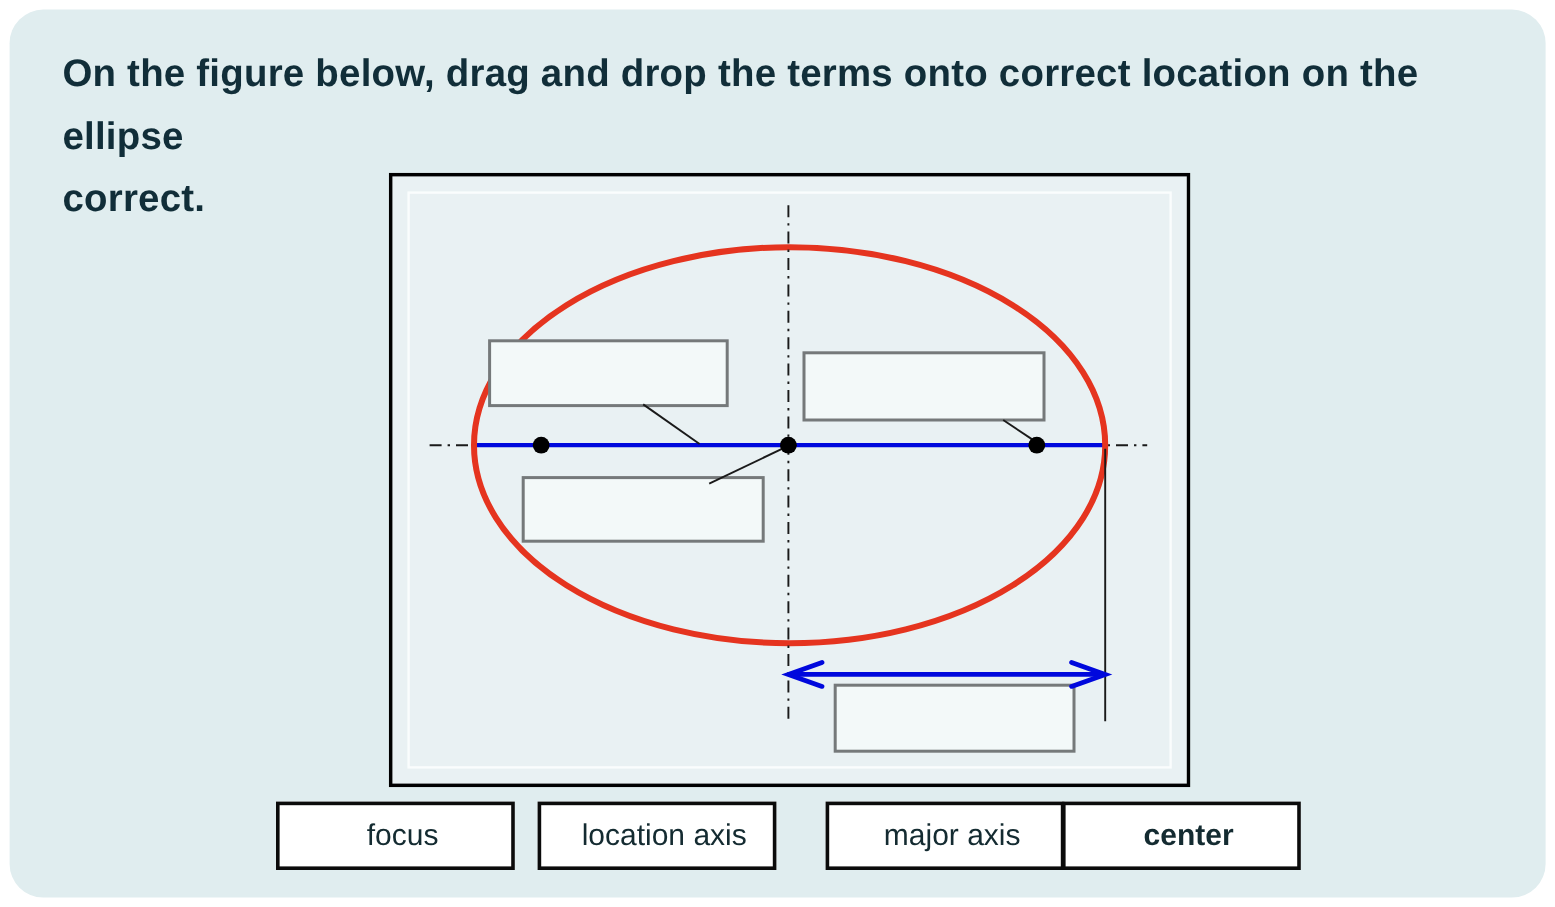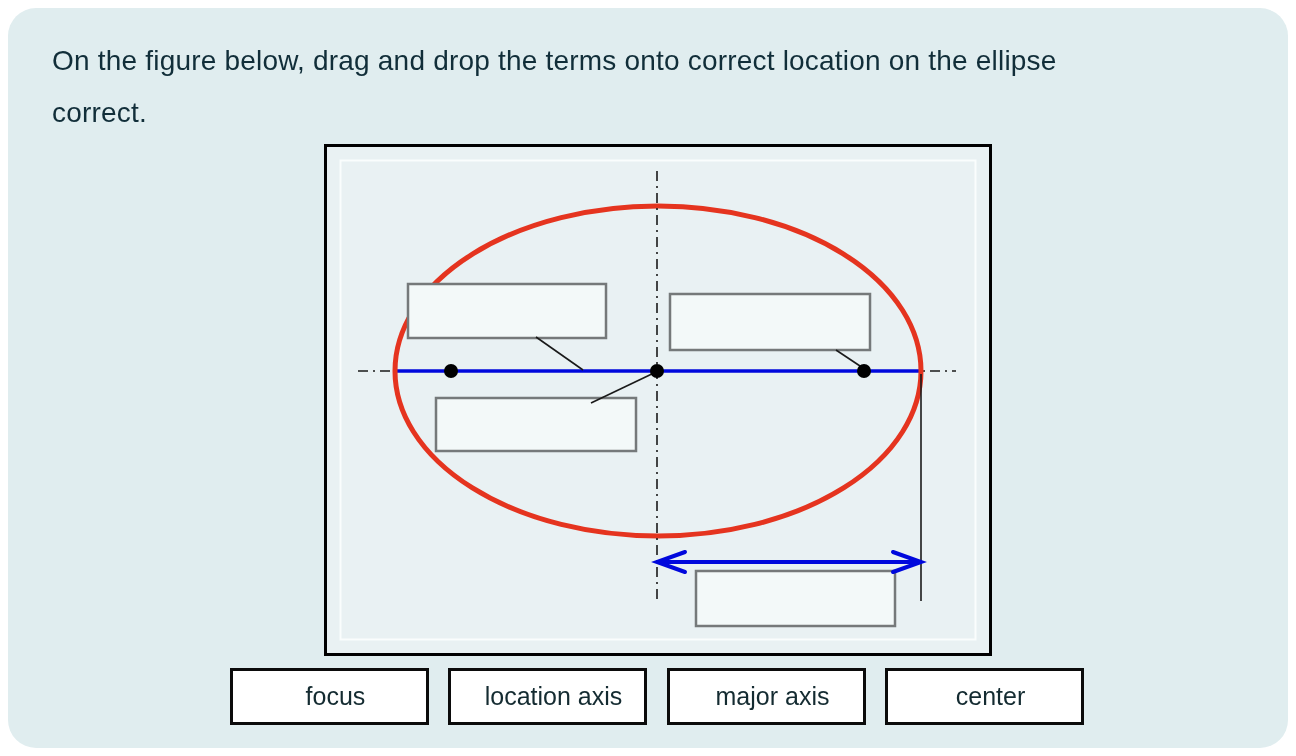--- a/index.html
+++ b/index.html
@@ -22,23 +22,23 @@
     width: 1280px;
     height: 740px;
     background: #e0edef;
     border-radius: 28px;
   }
   .question-title {
     position: absolute;
     left: 44px;
     top: 27px;
     width: 1220px;
-    font-size: 28px;
+    font-size: 32px;
     line-height: 52px;
-    font-weight: 400;
+    font-weight: 700;
     color: #112e39;
     letter-spacing: 0.2px;
   }
   .figure-wrap {
     position: absolute;
     left: 316px;
     top: 136px;
     width: 668px;
     height: 512px;
   }
@@ -54,22 +54,22 @@
     align-items: center;
     justify-content: center;
     font-size: 25px;
     color: #142b31;
     cursor: grab;
     user-select: none;
     padding-left: 12px;
   }
   .term-focus      { left: 222px; }
   .term-semimajor  { left: 440px; }
-  .term-major      { left: 659px; }
-  .term-center     { left: 877px; }
+  .term-major      { left: 680px; }
+  .term-center     { left: 877px; font-weight: bold; }
 </style>
 </head>
 <body>
 
 <div class="canvas">
   <div class="card">
 
     <div class="question-title">
       <div>On the figure below, drag and drop the terms onto correct location on the ellipse</div>
       <div>correct.</div>

